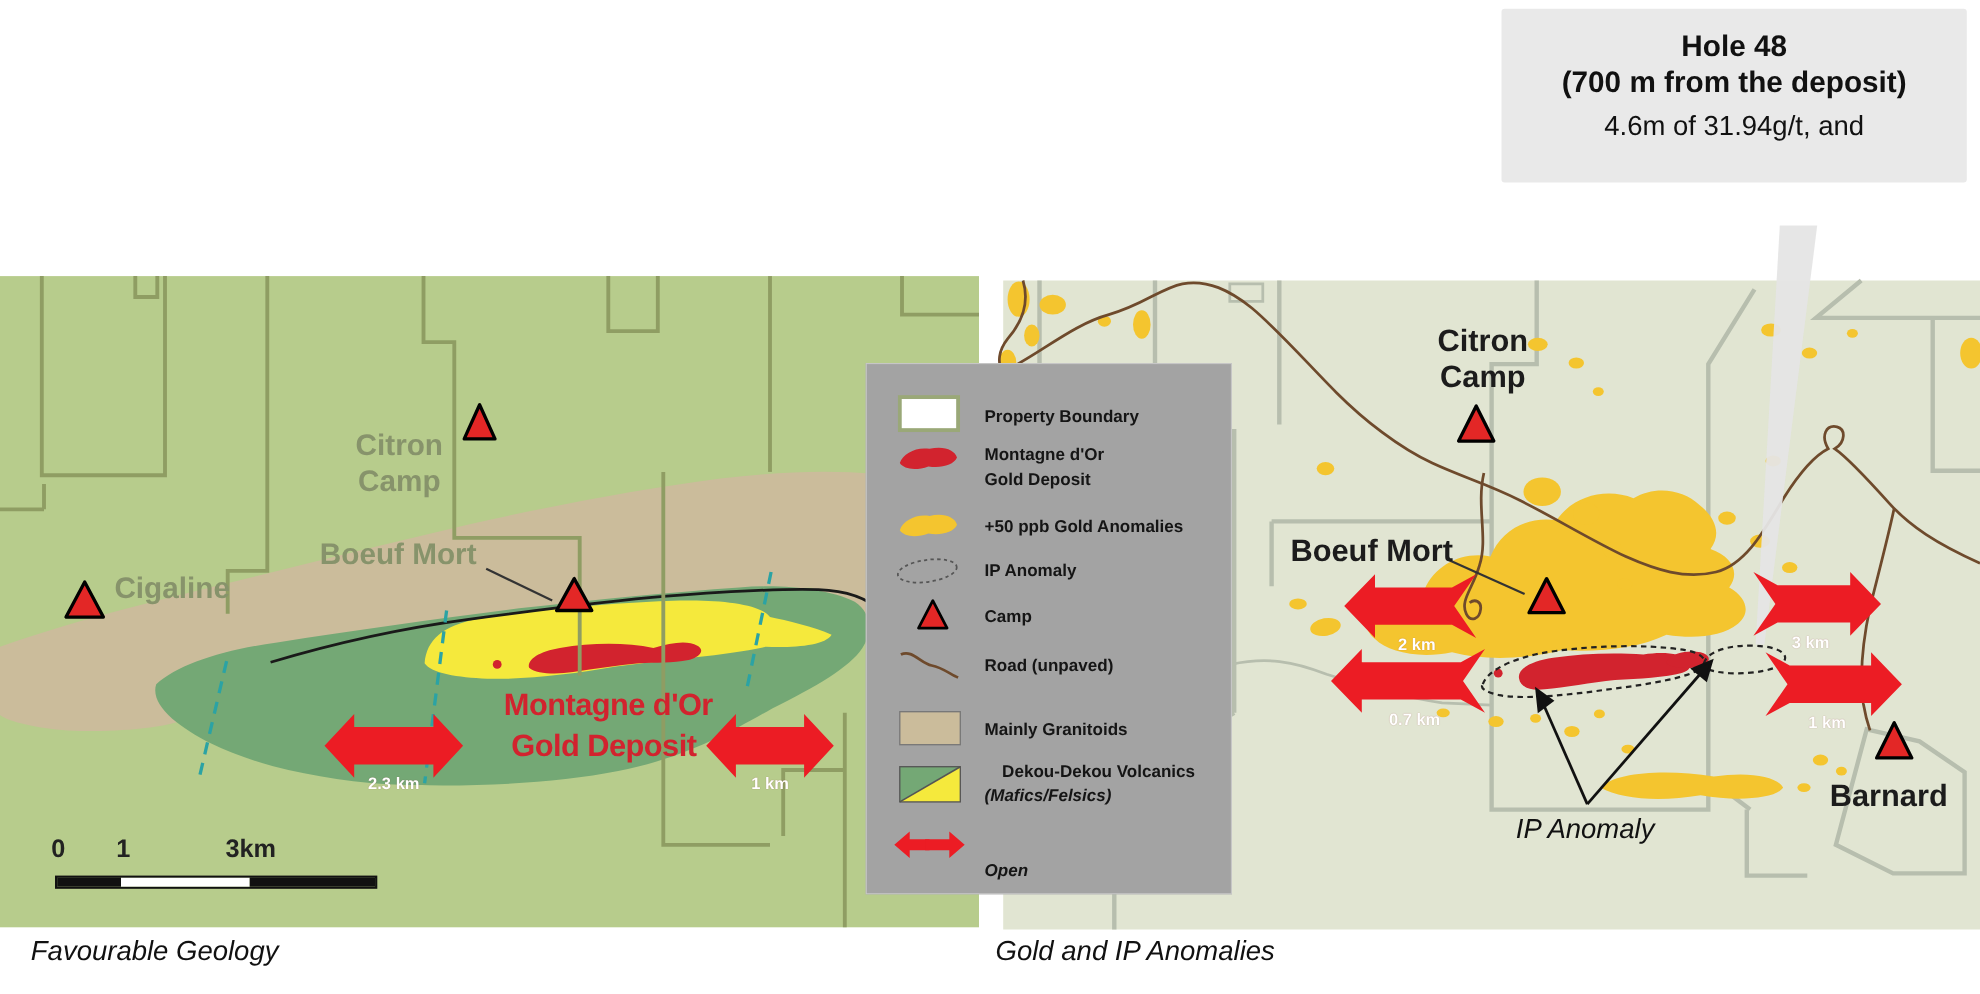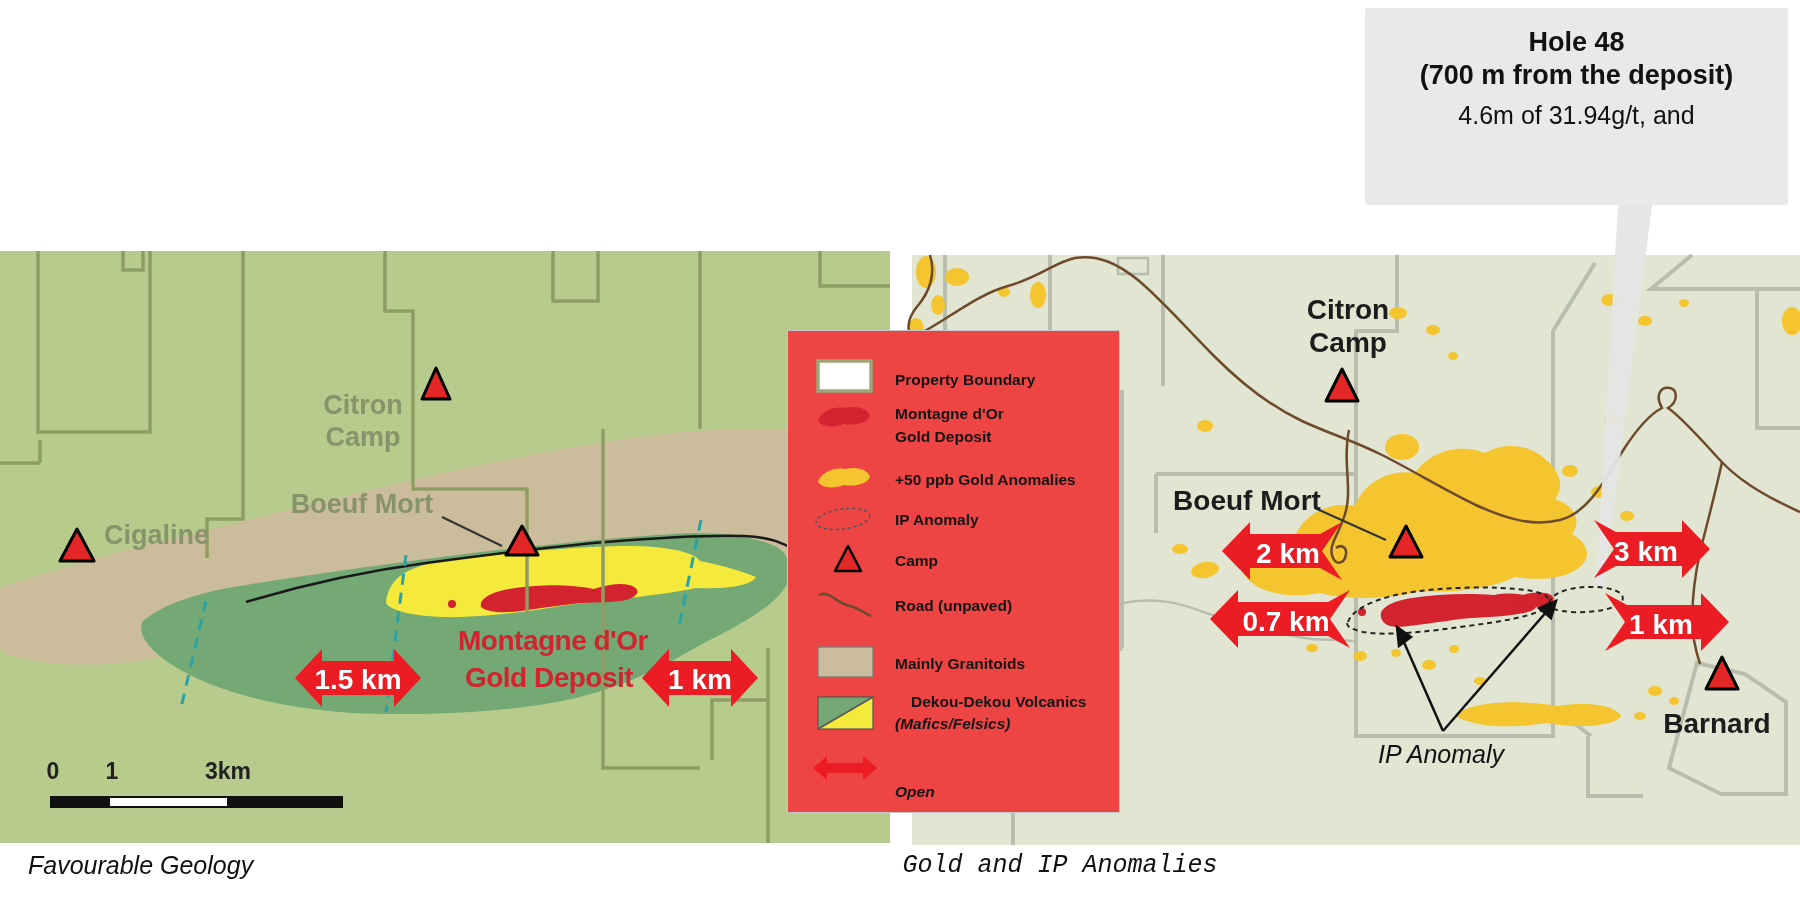--- a/index.html
+++ b/index.html
@@ -4,32 +4,32 @@
 <style>
   html,body{margin:0;padding:0;background:#ffffff;}
   #stage{position:relative;width:1800px;height:904px;overflow:hidden;background:#ffffff;
          font-family:"Liberation Sans","DejaVu Sans",sans-serif;}
   #map-canvas{position:absolute;left:0;top:0;}
   .lbl{position:absolute;white-space:nowrap;}
   .ctr{transform:translateX(-50%);text-align:center;}
   .olive{color:#87936b;font-weight:bold;font-size:27px;}
   .blk{color:#1c1c1c;font-weight:bold;font-size:28px;}
   .redtxt{color:#d2232e;font-weight:bold;font-size:28px;letter-spacing:-0.5px;}
-  .arrlbl{color:#ffffff;font-weight:bold;font-size:28px;text-shadow:0 0 1px rgba(120,0,0,.4);}
+  .arrlbl{color:#ffffff;font-weight:bold;font-size:15px;text-shadow:0 0 1px rgba(120,0,0,.4);margin-top:40px;}
   .ital{font-style:italic;color:#111;font-size:25px;}
   .caption{font-style:italic;color:#111;font-size:25px;}
   
-  #legend{position:absolute;left:787px;top:330px;width:333px;height:483px;background:#ef4444;
+  #legend{position:absolute;left:787px;top:330px;width:333px;height:483px;background:#a3a3a3;
           border:1px solid #c6c6c6;box-sizing:border-box;}
   .leg-row{position:absolute;left:0;top:0;width:100%;}
   .leg-sym{position:absolute;}
   .leg-lab{position:absolute;left:107px;font-size:15.5px;font-weight:bold;color:#151515;white-space:nowrap;}
   .leg-lab.it{font-style:italic;}
   
-  #callout{position:absolute;left:1365px;top:8px;width:423px;height:197px;background:#e9e9e9;
+  #callout{position:absolute;left:1365px;top:8px;width:423px;height:158px;background:#e9e9e9;
            border-radius:3px;text-align:center;color:#111;}
   #callout .t{font-size:27px;font-weight:bold;line-height:33px;margin-top:18px;}
   #callout .s{font-size:27px;font-weight:bold;line-height:33px;}
   #callout .b{font-size:25px;line-height:31px;}
   #callout .b.first{margin-top:8px;}
   
   #scalebar{position:absolute;left:50px;top:796px;width:293px;height:12px;border:2px solid #111;
             box-sizing:border-box;display:flex;}
   #scalebar .seg1{width:58px;background:#111;}
   #scalebar .seg2{width:117px;background:#fff;}
@@ -262,21 +262,21 @@
     <div class="s">(700 m from the deposit)</div>
     <div class="b first">4.6m of 31.94g/t, and</div>
   </div>
 
   <div class="lbl ctr olive" style="left:363px;top:390px;">Citron</div>
   <div class="lbl ctr olive" style="left:363px;top:422px;">Camp</div>
   <div class="lbl olive" style="left:104px;top:520px;">Cigaline</div>
   <div class="lbl ctr olive" style="left:362px;top:489px;">Boeuf Mort</div>
   <div class="lbl ctr redtxt" style="left:553px;top:625px;">Montagne d'Or</div>
   <div class="lbl ctr redtxt" style="left:549px;top:662px;">Gold Deposit</div>
-  <div class="lbl ctr arrlbl" style="left:358px;top:664px;">1.5 km</div>
+  <div class="lbl ctr arrlbl" style="left:358px;top:664px;">2.3 km</div>
   <div class="lbl ctr arrlbl" style="left:700px;top:664px;">1 km</div>
 
   <div id="scalebar">
     <div class="seg1"></div>
     <div class="seg2"></div>
     <div class="seg3"></div>
   </div>
   <div class="sclbl" style="left:53px;">0</div>
   <div class="sclbl" style="left:112px;">1</div>
   <div class="sclbl" style="left:228px;">3km</div>
@@ -286,15 +286,15 @@
   <div class="lbl ctr blk" style="left:1348px;top:294px;">Citron</div>
   <div class="lbl ctr blk" style="left:1348px;top:327px;">Camp</div>
   <div class="lbl ctr blk" style="left:1247px;top:485px;">Boeuf Mort</div>
   <div class="lbl ctr blk" style="left:1717px;top:708px;">Barnard</div>
   <div class="lbl ctr ital" style="left:1441px;top:740px;">IP Anomaly</div>
   <div class="lbl ctr arrlbl" style="left:1288px;top:538px;">2 km</div>
   <div class="lbl ctr arrlbl" style="left:1286px;top:606px;">0.7 km</div>
   <div class="lbl ctr arrlbl" style="left:1646px;top:536px;">3 km</div>
   <div class="lbl ctr arrlbl" style="left:1661px;top:609px;">1 km</div>
 
-  <div class="lbl ctr caption" style="left:1060px;top:851px;font-family:Liberation Mono, monospace;">Gold and IP Anomalies</div>
+  <div class="lbl ctr caption" style="left:1032px;top:851px;">Gold and IP Anomalies</div>
 
 </div>
 
 </body></html>

